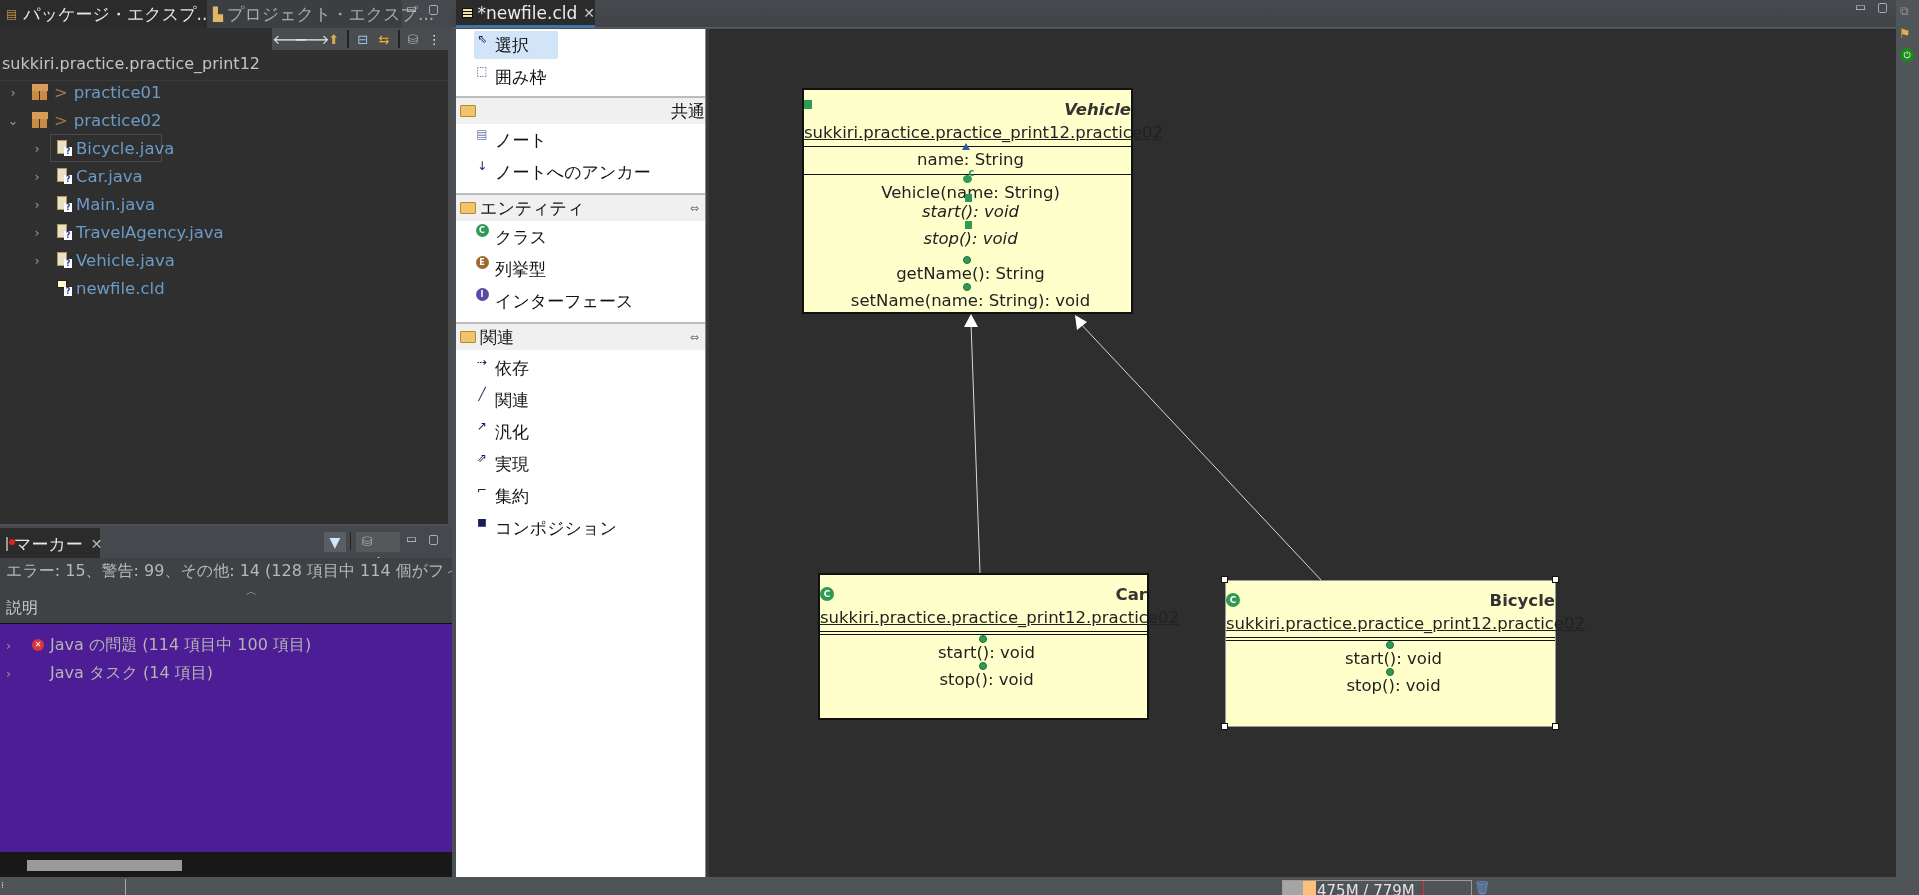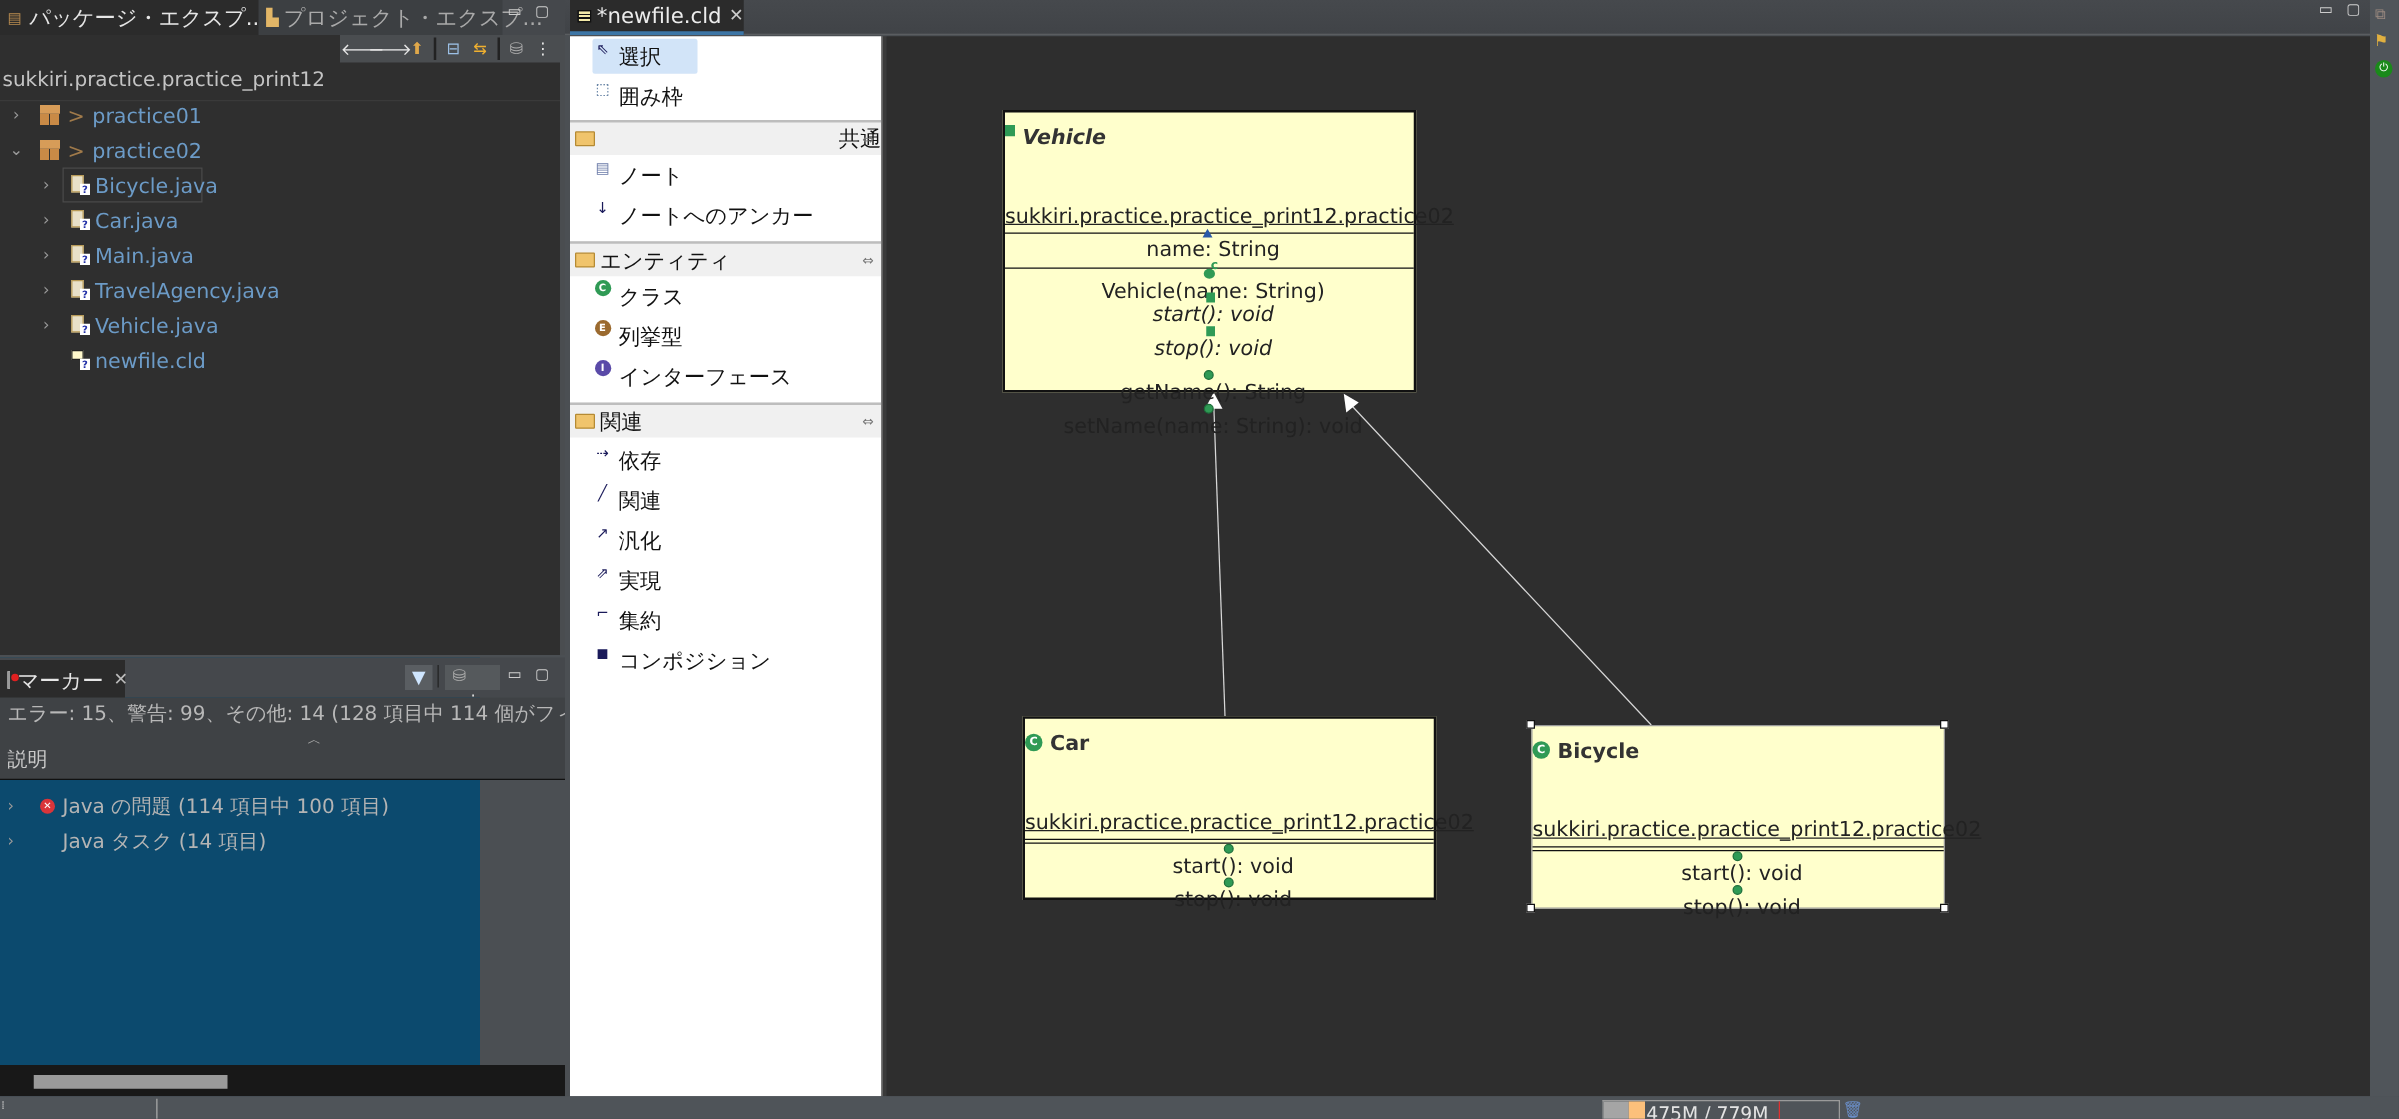--- a/index.html
+++ b/index.html
@@ -18,21 +18,21 @@
   .tb-sep { width: 2px; height: 18px; background: #222; }
   .crumb { position: absolute; left: 2px; top: 54px; font-size: 16px; color: #c4c4c4; }
   .tree-row { position: absolute; height: 26px; display: flex; align-items: center; font-size: 16.5px; color: #6c9bc7; white-space: nowrap; }
   .tree-row .arrow { width: 14px; color: #999; font-size: 13px; text-align: center; }
   .fileicon { width: 14px; height: 16px; margin: 0 6px 0 4px; position: relative; display: inline-block; }
   .fileicon .pg { position: absolute; left: 1px; top: 0; width: 10px; height: 14px; background: #e8e0c8; border: 1px solid #b89a56; }
   .fileicon .q { position: absolute; right: -2px; bottom: 0; width: 8px; height: 9px; background: #fff; color: #2331a8; font-size: 8px; font-weight: bold; line-height: 9px; text-align: center; }
   .pkgicon { width: 16px; height: 16px; margin-right: 6px; display: inline-block; background: repeating-linear-gradient(90deg, #c98a46 0 7px, #2f2f2f 7px 8px); border-top: 7px solid #d79c58; position: relative; }
   .sel-box { position: absolute; border: 1px solid #4a4a4a; }
   
-  #markers { left: 0; top: 526px; width: 384px; height: 351px; background: #0c4a6e; }
+  #markers { left: 0; top: 526px; width: 452px; height: 351px; background: #4c1d95; }
   #markers .tabbar { background: #45484c; width: 452px; height: 32px; }
   .mk-summary { position: absolute; left: 0; top: 32px; width: 452px; height: 26px; background: #3f4245; font-size: 16px; color: #b8b8b8; padding-left: 6px; line-height: 26px; white-space: nowrap; overflow: hidden; }
   .mk-header { position: absolute; left: 0; top: 58px; width: 452px; height: 40px; background: #3f4245; border-bottom: 1px solid #111; font-size: 16px; color: #c9c9c9; padding: 14px 0 0 6px; }
   .mk-row { position: absolute; left: 0; height: 26px; display: flex; align-items: center; font-size: 16px; color: #b4b4b4; white-space: nowrap; }
   .hscroll { position: absolute; left: 0; top: 326px; width: 452px; height: 25px; background: #181818; }
   .hscroll .thumb { position: absolute; left: 27px; top: 8px; width: 155px; height: 11px; background: #9a9a9a; }
   
   #editor-tabs { left: 452px; top: 0; width: 1444px; height: 28px; background: linear-gradient(#46494d, #404347); border-bottom: 1px solid #5a5d60; }
   .ed-tab { position: absolute; left: 4px; top: 0; height: 28px; width: 139px; background: #2b2b2b; border-bottom: 3px solid #3d76a6; display: flex; align-items: center; padding-left: 6px; font-size: 17px; color: #ececec; white-space: nowrap; }
   .ed-tab .menuicon { width: 13px; height: 10px; background: repeating-linear-gradient(#f1e7a7 0 2px, #111 2px 3px); border: 1px solid #111; margin-right: 4px; }
@@ -41,23 +41,23 @@
   .pal-item .ic { width: 16px; height: 16px; display: inline-flex; align-items: flex-start; justify-content: center; margin-right: 5px; font-size: 12px; color: #1a1a5a; position: relative; top: -5px; }
   .pal-sel { background: #d2e4f8; left: 18px; width: 84px; padding-left: 0; border-radius: 2px; }
   .pal-drawer { position: absolute; left: 0; height: 28px; width: 249px; background: #f0f0f0; border-top: 2px solid #bdbdbd; display: flex; align-items: center; font-size: 17px; color: #111; padding-left: 4px; }
   .pal-drawer .folder { width: 16px; height: 12px; background: #f0c46c; border: 1px solid #b58a33; border-radius: 1px; margin-right: 4px; }
   .pal-drawer .pin { position: absolute; right: 6px; font-size: 11px; color: #777; }
   .ic-circle { width: 13px; height: 13px; border-radius: 50%; color: #fff; font-size: 8px; font-weight: bold; line-height: 13px; text-align: center; display: inline-block; }
   #palette-border { left: 705px; top: 29px; width: 4px; height: 848px; background: #3a3a3a; border-left: 1px solid #888; }
   #canvas { left: 709px; top: 29px; width: 1187px; height: 848px; background: #2e2e2e; }
   
   .uml { position: absolute; background: #ffffcc; border: 2px solid #111; color: #222; font-size: 16.5px; }
-  .uml .title { text-align: center; font-weight: bold; color: #333; height: 30px; padding-top: 8px; display: flex; align-items: center; justify-content: flex-start; gap: 6px; }
+  .uml .title { text-align: center; font-weight: bold; color: #333; height: 30px; padding-top: 8px; display: flex; align-items: center; justify-content: space-between; gap: 6px; }
   .uml .title.abstract { font-style: italic; }
-  .uml .pkg { text-align: center; text-decoration: underline; white-space: nowrap; height: 26px; line-height: 26px; margin-top: 40px; }
+  .uml .pkg { text-align: center; text-decoration: underline; white-space: nowrap; height: 26px; line-height: 26px; }
   .uml .sep { border-top: 1px solid #111; }
   .uml .sep2 { border-top: 1px solid #111; margin-top: 2px; }
   .uml .member { height: 27px; display: flex; align-items: center; padding-left: 6px; white-space: nowrap; flex-direction: column; }
   .uml .member.italic { font-style: italic; }
   .mdot { width: 8px; height: 8px; border-radius: 50%; background: #2f9a55; border: 1px solid #1d6e3a; display: inline-block; margin-right: 7px; }
   .mabs { width: 7px; height: 8px; background: #2f9a55; display: inline-block; margin: -8px 8px 0 3px; }
   .mtri { width: 0; height: 0; border-left: 4px solid transparent; border-right: 4px solid transparent; border-bottom: 7px solid #2a5aa8; display: inline-block; margin-right: 9px; margin-top: -4px; }
   .mctor { position: relative; width: 9px; height: 9px; border-radius: 50%; background: #2f9a55; display: inline-block; margin-right: 7px; }
   .mctor::after { content: "c"; position: absolute; left: 6px; top: -8px; font-size: 10px; font-weight: bold; color: #2f9a55; font-style: normal; }
   .cls-icon { width: 14px; height: 14px; border-radius: 50%; background: #2f9a55; color: #fff; font-size: 9px; font-weight: bold; line-height: 14px; text-align: center; font-style: normal; }

